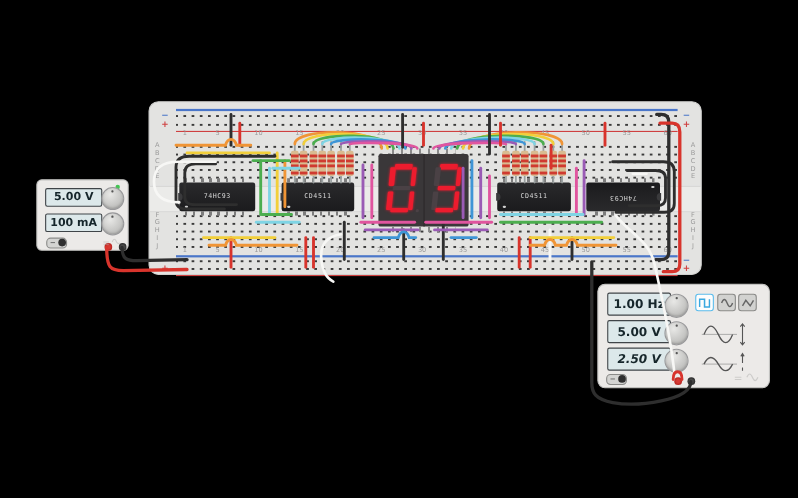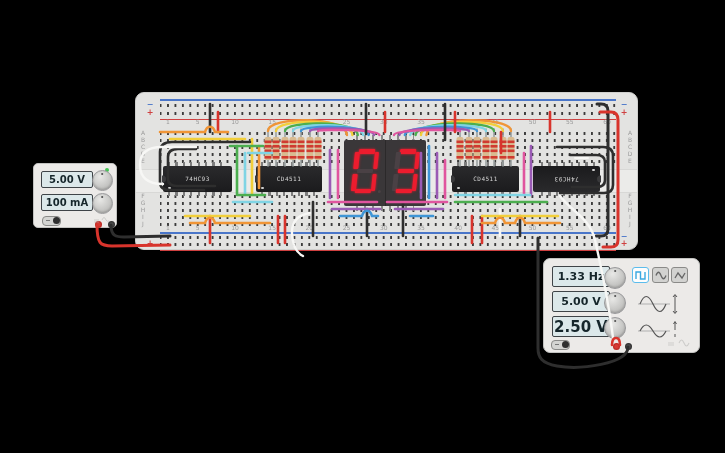--- a/index.html
+++ b/index.html
@@ -202,23 +202,23 @@
   <div class="toggle" style="left:8px;top:52px;"></div>
   <span class="term red" style="left:61px;top:57px;"></span>
   <span class="term blk" style="left:74px;top:57px;"></span>
   <svg class="logo" style="right:5px;bottom:4px;" width="18" height="8" viewBox="0 0 18 8">
     <path d="M1 5 h5 M1 7 h5" stroke="#b5b5b3" stroke-width="1" fill="none"></path>
     <path d="M9 5 q2 -5 4 0 q1 2 3 1" stroke="#b5b5b3" stroke-width="1" fill="none"></path>
   </svg>
 </div>
 
 <div id="fgen" class="instr abs">
-  <div class="lcd" style="left:8px;top:7px;width:58px;height:21px;font-size:11px;">1.33 Hz</div>
+  <div class="lcd" style="left:8px;top:7px;width:58px;height:21px;font-size:11px;">1.00 Hz</div>
   <div class="lcd" style="left:8px;top:32px;width:58px;height:21px;font-size:11px;">5.00 V</div>
-  <div class="lcd" style="left:8px;top:57px;width:58px;height:21px;font-size:15px;">2.50 V</div>
+  <div class="lcd" style="left:8px;top:57px;width:58px;height:21px;font-size:11px;font-style:italic;">2.50 V</div>
   <div class="knob" style="left:60px;top:8px;width:20px;height:20px;"></div>
   <div class="knob" style="left:60px;top:33px;width:20px;height:20px;"></div>
   <div class="knob" style="left:60px;top:58px;width:20px;height:20px;"></div>
 
   <div class="wavebtn sel" style="left:88px;top:8px;">
     <svg width="11" height="9" viewBox="0 0 11 9">
       <path d="M1 8 V1 H5.5 V8 H10 V1" stroke="#3aa8e0" stroke-width="1.4" fill="none"></path>
       </svg>
   </div>
   <div class="wavebtn" style="left:108px;top:8px;">

